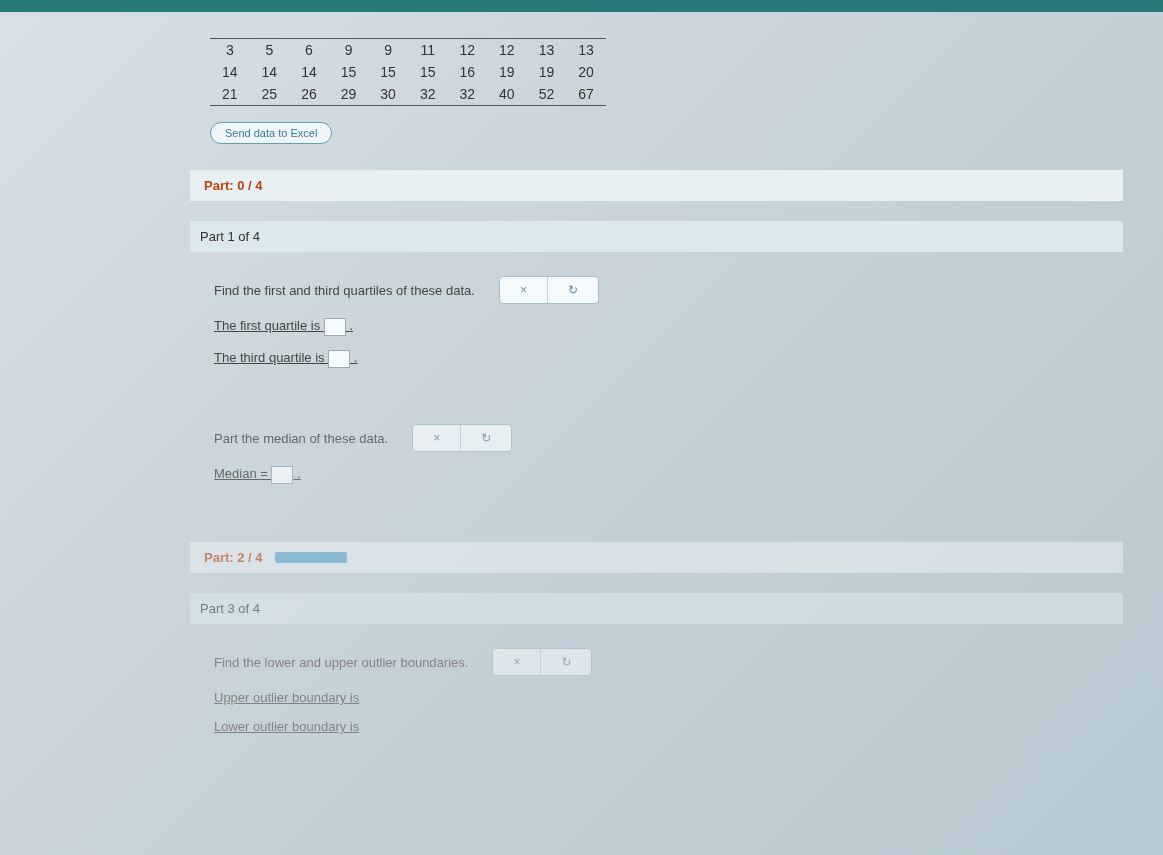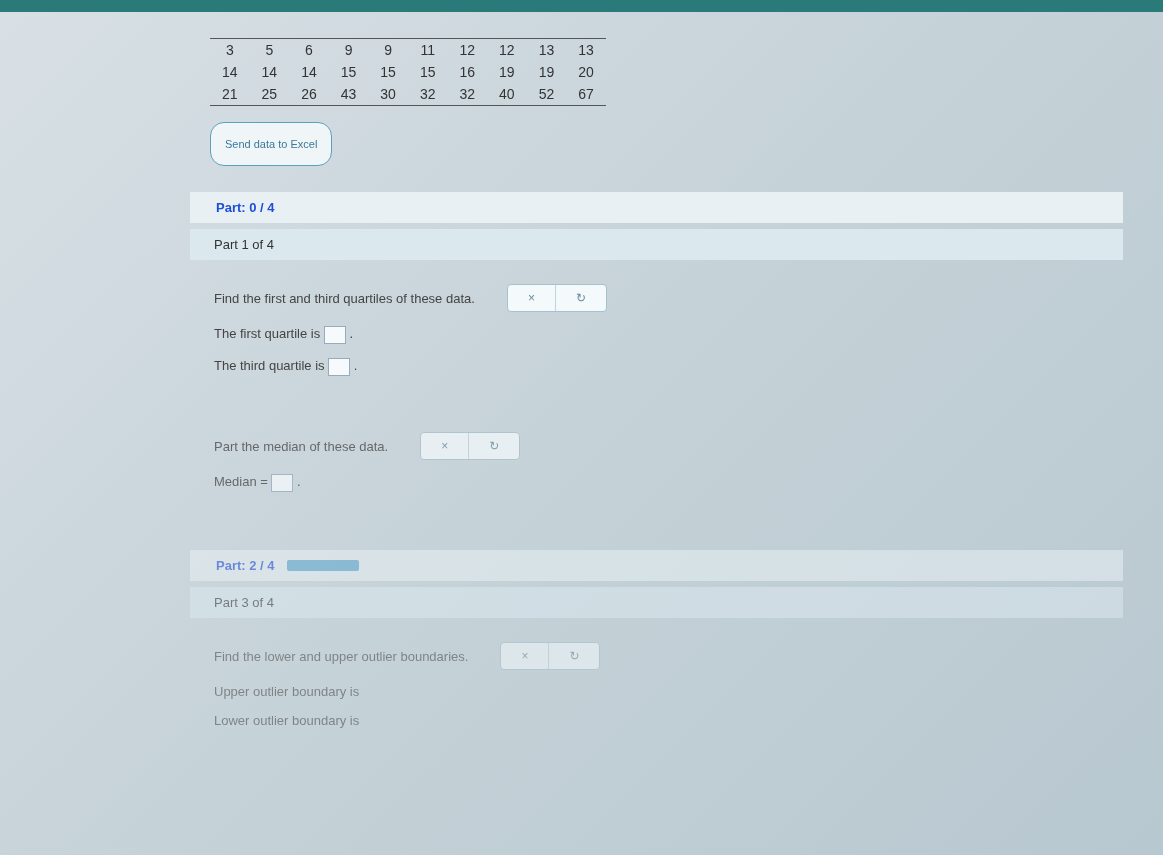--- a/index.html
+++ b/index.html
@@ -39,62 +39,62 @@
     border-bottom: 1px solid #888;
   }
   .data-table tr:first-child td { border-top: 1px solid #555; }
   .data-table tr:last-child td { border-bottom: 1px solid #555; text-align: center; }
   .data-table tr td { border-top: none; border-bottom: none; }
   .data-table { border-top: 1px solid #555; border-bottom: 1px solid #555; }
   .send-btn {
     display: inline-block;
     border: 1px solid #5aa0c0;
     border-radius: 14px;
-    padding: 15px 14px;
+    padding: 4px 14px;
     font-size: 11px;
     color: #3a7a9a;
     background: #f0f6f8;
     cursor: pointer;
     margin-left: 20px;
     margin-top: 4px;
   }
   .part-header {
     background: #e8f0f4;
-    padding: 8px 26px;
+    padding: 8px 14px;
     font-size: 13px;
     font-weight: bold;
-    color: #1d4ed8;
+    color: #c2410c;
     margin-top: 26px;
     display: flex;
     align-items: center;
     gap: 12px;
   }
   .progress-chip {
     display: inline-block;
     width: 48px;
     height: 11px;
     background: #5aa5d0;
     border-radius: 2px;
   }
   .sub-header {
     background: #dbe8ee;
-    padding: 8px 24px;
+    padding: 8px 10px;
     font-size: 13px;
     color: #333;
-    margin-top: 6px;
+    margin-top: 20px;
   }
   .question-body {
     padding: 24px 24px 18px 24px;
     font-size: 13px;
     color: #444;
   }
   .q-row {
     display: flex;
     align-items: center;
-    gap: 24px;
+    gap: 16px;
     margin-bottom: 14px;
   }
   .answer-box {
     display: inline-block;
     width: 22px;
     height: 18px;
     border: 1px solid #9ab;
     background: #f6fafc;
     vertical-align: middle;
   }
@@ -106,21 +106,21 @@
     margin-left: 8px;
   }
   .toolbar .tbtn {
     padding: 6px 20px;
     font-size: 12px;
     color: #6a8a9a;
     cursor: pointer;
     border-right: 1px solid #c0d4dc;
   }
   .toolbar .tbtn:last-child { border-right: none; }
-  .line { margin-bottom: 14px; }
+  .line { margin-bottom: 14px; text-decoration: underline; }
   .faded { opacity: 0.75; }
   .more-faded { opacity: 0.55; }
 </style>
 </head>
 <body>
 
 <div class="top-bar"></div>
 
 <div class="content">
 
@@ -148,21 +148,21 @@
       <td>15</td>
       <td>16</td>
       <td>19</td>
       <td>19</td>
       <td>20</td>
     </tr>
     <tr>
       <td>21</td>
       <td>25</td>
       <td>26</td>
-      <td>43</td>
+      <td>29</td>
       <td>30</td>
       <td>32</td>
       <td>32</td>
       <td>40</td>
       <td>52</td>
       <td>67</td>
     </tr>
   </tbody>
     </table>
 

